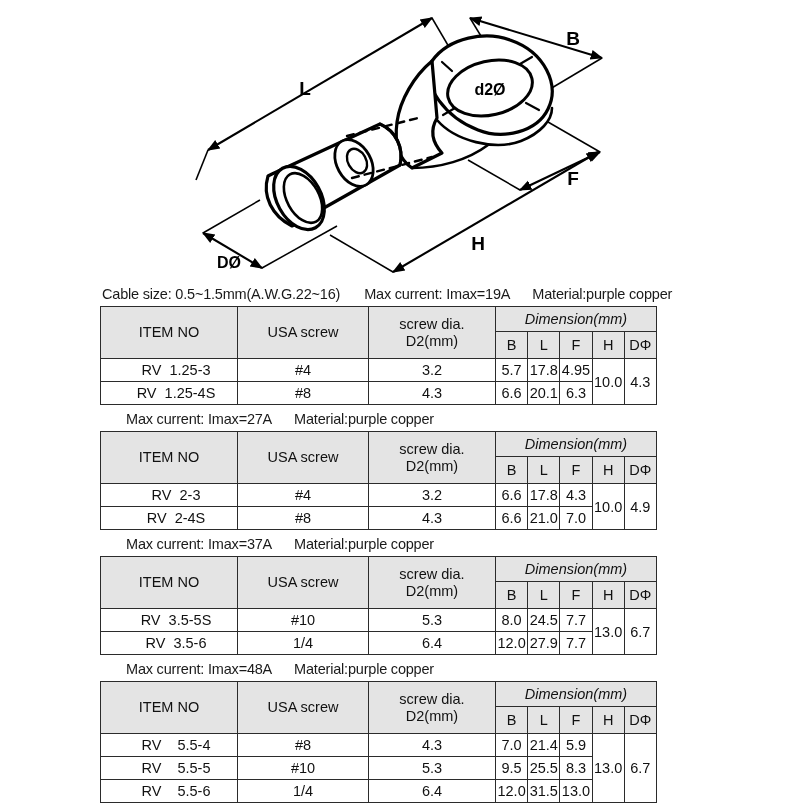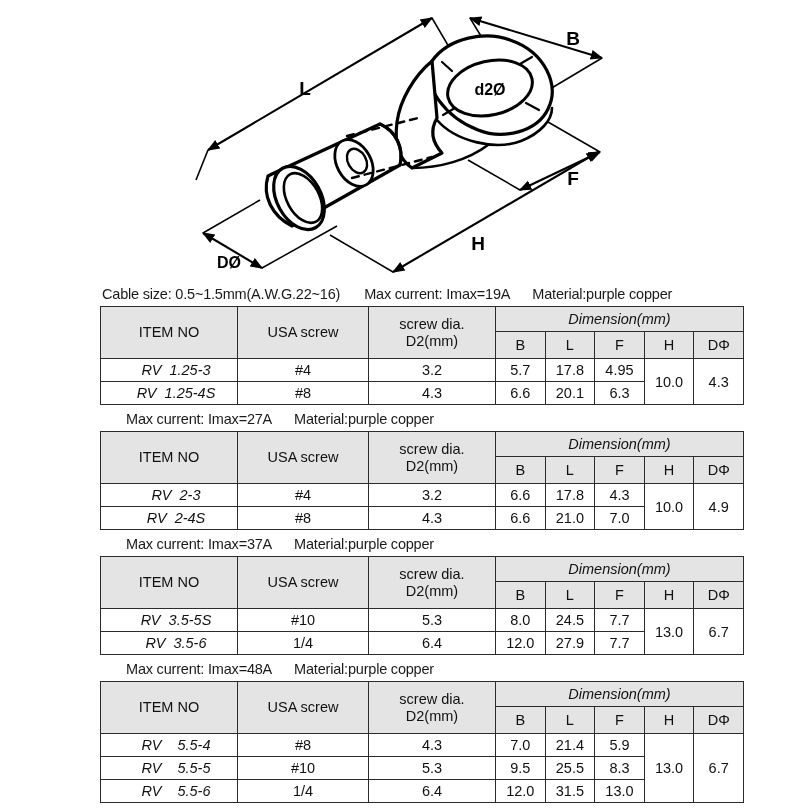--- a/index.html
+++ b/index.html
@@ -62,21 +62,21 @@
     white-space: nowrap;
     color: #1a1a1a;
   }
   .caption-cable { }
   .caption-current { margin-left: 24px; }
   .caption-material { margin-left: 22px; }
 
   table.spec-table {
     border-collapse: collapse;
     margin-left: 100px;
-    width: 644px;
+    width: 557px;
     table-layout: fixed;
     background: #ffffff;
     border-radius: 30px;
   }
   table.spec-table th,
   table.spec-table td {
     border: 1.5px solid #2b2b2b;
     text-align: center;
     vertical-align: middle;
     font-size: 14.5px;
@@ -101,21 +101,20 @@
   .th-f       { width: 50px; }
   .th-h       { width: 45px; }
   .th-d       { width: 44px; }
   .hdr-tall   { height: 50px; }
   .hdr-dim    { height: 24px; font-style: italic; }
   .hdr-sub    { height: 26px; }
   .cell-item {
     text-align: left;
     padding-left: 14px !important;
     white-space: pre;
-    font-style: italic;
   }
   .sub-hdr { font-size: 15px; }
 </style>
 </head>
 <body>
 
 <div id="drawing-area">
   <svg id="drawing-svg" viewBox="0 0 810 288" xmlns="http://www.w3.org/2000/svg">
     <defs>
       <marker id="ar" viewBox="0 0 10 10" refX="9" refY="5" markerWidth="6" markerHeight="6" orient="auto-start-reverse">

